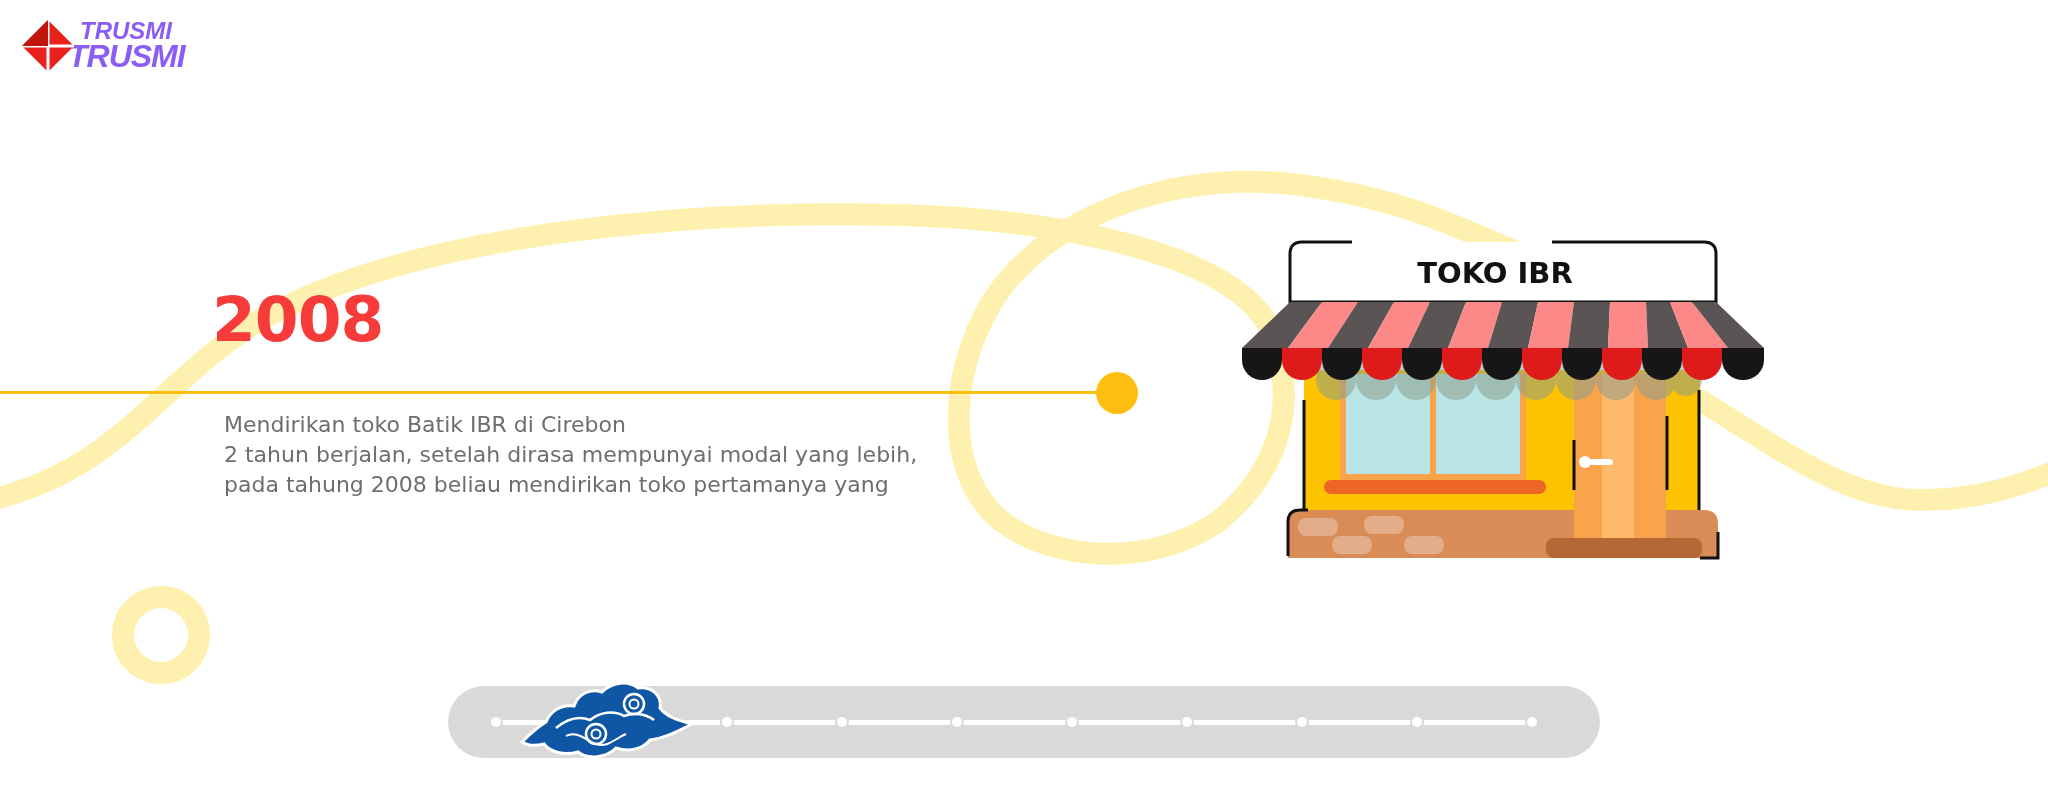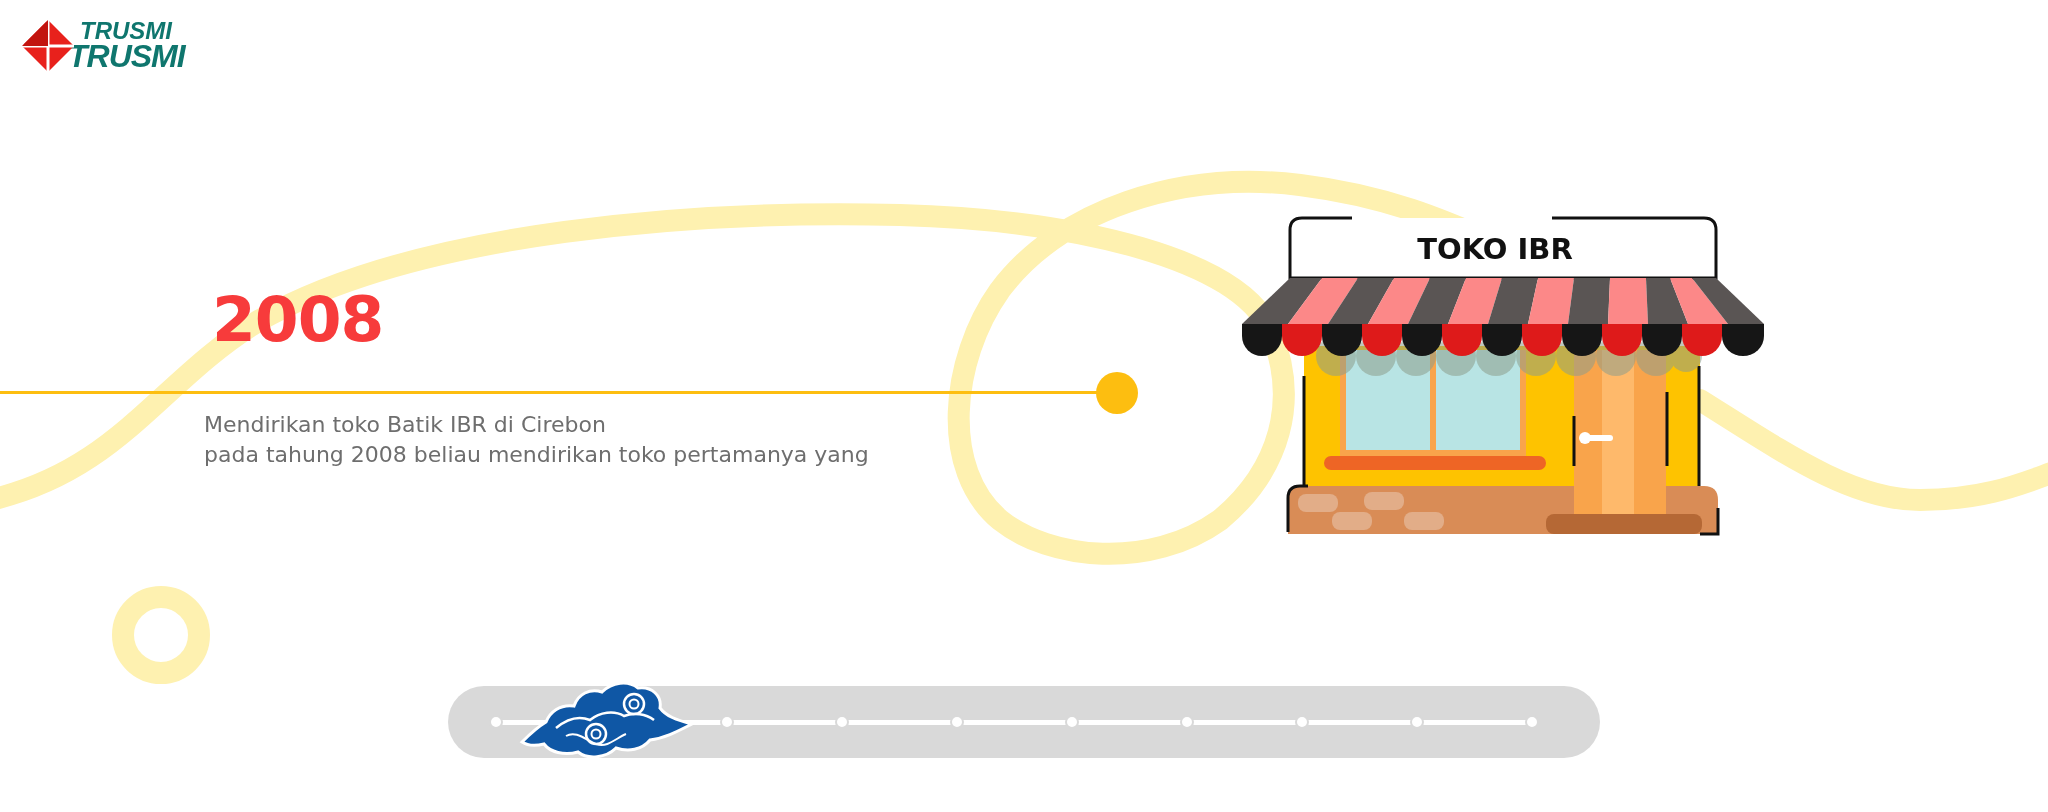--- a/index.html
+++ b/index.html
@@ -3,33 +3,33 @@
 <meta charset="utf-8">
 <style>
   * { box-sizing: border-box; margin: 0; padding: 0; }
   html, body { width: 2048px; height: 812px; overflow: hidden; background: #ffffff; }
   body { position: relative; font-family: "DejaVu Sans", "Liberation Sans", sans-serif; }
 
   .bg-swirl { position: absolute; left: 0; top: 0; width: 2048px; height: 812px; z-index: 0; }
 
   .logo { position: absolute; left: 20px; top: 16px; width: 160px; height: 60px; z-index: 3; display: flex; align-items: center; }
   .logo-mark { width: 56px; height: 56px; position: relative; }
-  .logo-text { margin-left: -8px; line-height: 0.92; font-family: "Liberation Sans", sans-serif; font-weight: bold; font-style: italic; color: #0f766e; }
+  .logo-text { margin-left: -8px; line-height: 0.92; font-family: "Liberation Sans", sans-serif; font-weight: bold; font-style: italic; color: #8b5cf6; }
   .logo-text .l1 { font-size: 24px; letter-spacing: 0px; display: block; padding-left: 12px; }
   .logo-text .l2 { font-size: 32px; letter-spacing: -1px; display: block; }
 
   .timeline-line { position: absolute; left: 0; top: 391px; width: 1100px; height: 3px; background: #FDBE10; z-index: 2; }
   .timeline-node { position: absolute; left: 1096px; top: 372px; width: 42px; height: 42px; border-radius: 50%; background: #FDBE10; z-index: 2; }
 
   .year { position: absolute; left: 212px; top: 288px; font-family: "DejaVu Sans", sans-serif; font-weight: bold; font-size: 63px; color: #F73B3B; letter-spacing: -1px; z-index: 2; line-height: 1; }
 
-  .desc { position: absolute; left: 204px; top: 410px; width: 800px; font-family: "DejaVu Sans", sans-serif; font-size: 22px; line-height: 30px; color: #6E6E6E; z-index: 2; }
+  .desc { position: absolute; left: 224px; top: 410px; width: 800px; font-family: "DejaVu Sans", sans-serif; font-size: 22px; line-height: 30px; color: #6E6E6E; z-index: 2; }
   .desc span { display: block; white-space: nowrap; }
 
-  .shop { position: absolute; left: 1240px; top: 216px; width: 530px; height: 320px; z-index: 2; }
+  .shop { position: absolute; left: 1240px; top: 240px; width: 530px; height: 320px; z-index: 2; }
   .shop-sign-text { position: absolute; left: 0; top: 16px; width: 510px; text-align: center; font-family: "DejaVu Sans", sans-serif; font-weight: bold; font-size: 29px; color: #111; letter-spacing: 0px; }
 
   .ring { position: absolute; left: 112px; top: 586px; width: 98px; height: 98px; border-radius: 50%; border: 22px solid #FEF1B0; z-index: 1; }
 
   .slider { position: absolute; left: 448px; top: 686px; width: 1152px; height: 72px; border-radius: 36px; background: #D9D9D9; z-index: 2; }
   .slider-track { position: absolute; left: 48px; top: 34px; width: 1040px; height: 5px; background: #FFFFFF; }
   .slider-dot { position: absolute; top: 29px; width: 14px; height: 14px; border-radius: 50%; background: #FFFFFF; border: 2px solid #D9D9D9; }
   .slider-thumb { position: absolute; left: 68px; top: -10px; width: 180px; height: 86px; z-index: 3; }
 </style>
 </head>
@@ -61,20 +61,21 @@
 
 <div class="ring"></div>
 
 <div class="timeline-line"></div>
 <div class="timeline-node"></div>
 
 <div class="year">2008</div>
 
 <div class="desc">
   <span>Mendirikan toko Batik IBR di Cirebon</span>
+  <span>2 tahun berjalan, setelah dirasa mempunyai modal yang lebih,</span>
   <span>pada tahung 2008 beliau mendirikan toko pertamanya yang</span>
 </div>
 
 <div class="shop">
   <svg width="530" height="320" viewBox="0 0 530 320">
 
     <path d="M 112 2 L 62 2 Q 50 2 50 14 L 50 62 L 476 62 L 476 14 Q 476 2 464 2 L 312 2" fill="#ffffff" stroke="#111" stroke-width="3"></path>
 
     <rect x="64" y="130" width="396" height="150" fill="#FEC300"></rect>
 

